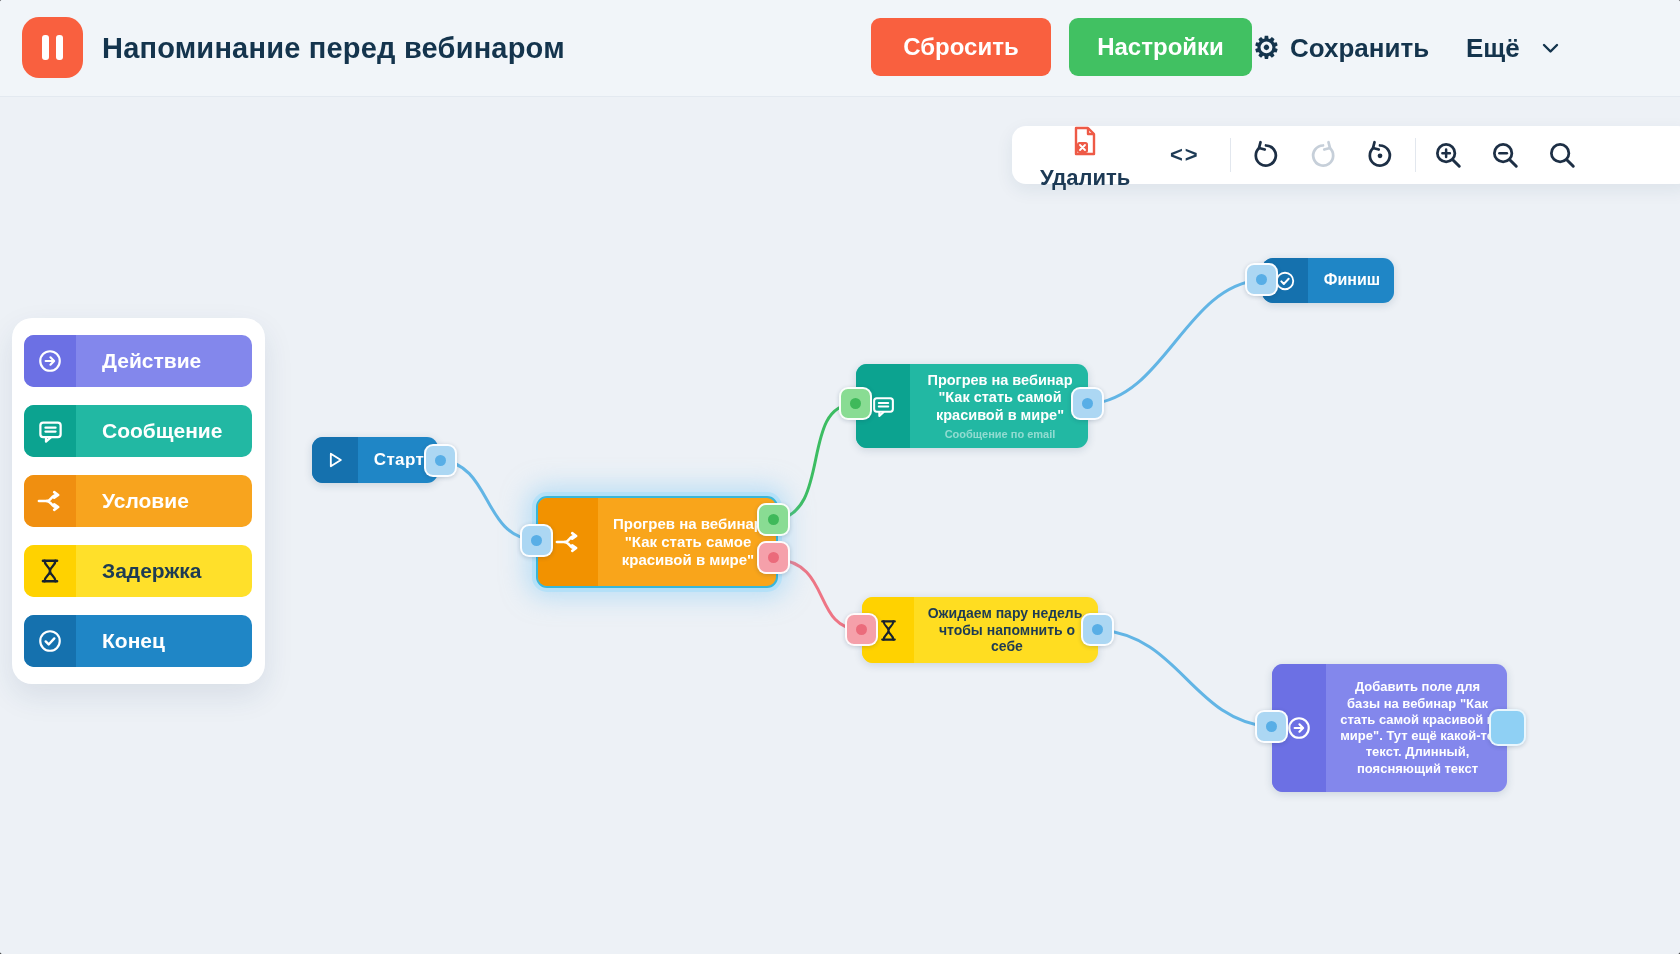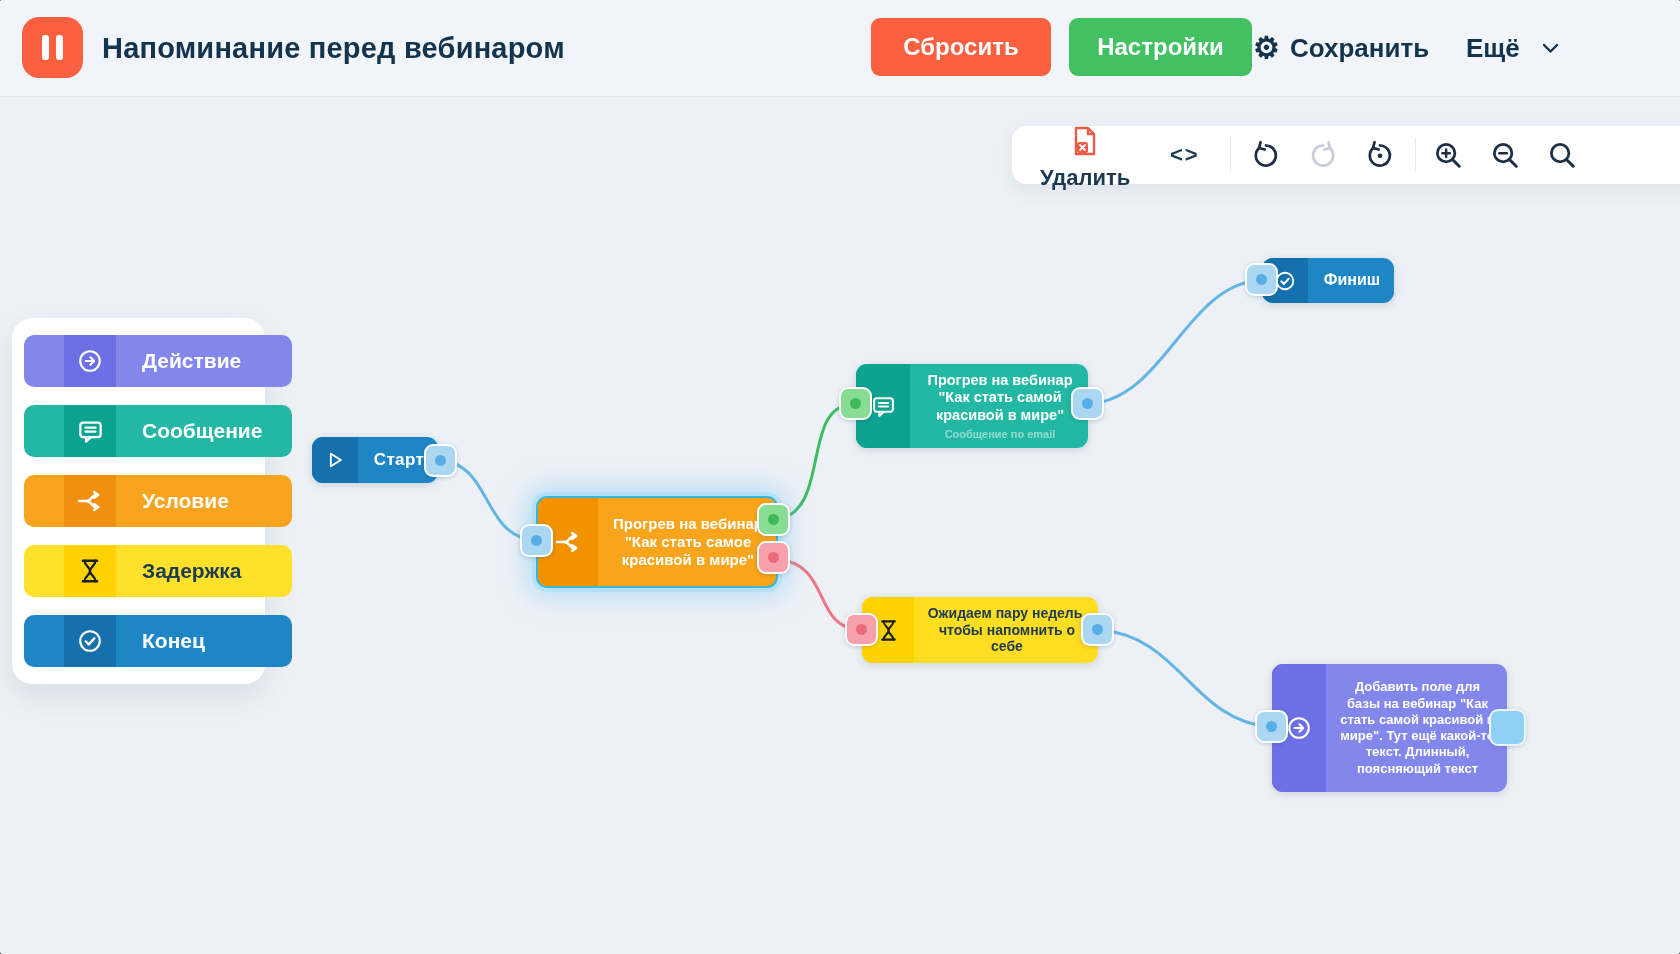--- a/index.html
+++ b/index.html
@@ -28,21 +28,21 @@
   .tb-item{position:absolute;top:0;height:58px;display:flex;align-items:center;cursor:pointer;background:none;border:none;padding:0;
     font-family:"Liberation Sans",sans-serif;}
   .tb-delete{left:28px;gap:9px;font-size:22px;font-weight:700;color:#1d3a55;flex-direction:column;}
   .tb-code{left:158px;font-size:22px;font-weight:700;color:#1d3a55;letter-spacing:2px;}
   .tb-div{position:absolute;top:12px;width:1px;height:34px;background:#e2e7ee;}
   .tb-icon{justify-content:center;width:44px;}
   .disabled{cursor:default;}
   
   .palette{position:absolute;left:12px;top:318px;width:253px;height:366px;background:#fff;border-radius:20px;
     box-shadow:0 12px 30px rgba(30,60,95,.10);}
-  .pal-item{position:absolute;left:12px;width:228px;height:52px;border-radius:10px;display:flex;overflow:hidden;cursor:grab;padding-left:40px;}
+  .pal-item{position:absolute;left:12px;width:228px;height:52px;border-radius:10px;display:flex;overflow:hidden;cursor:grab;}
   .pal-ico{width:52px;display:flex;align-items:center;justify-content:center;flex:none;}
   .pal-label{flex:1;display:flex;align-items:center;padding-left:26px;font-size:21px;font-weight:700;color:#fff;}
   .pal-action{top:17px;background:#8387EC;}   .pal-action .pal-ico{background:#6C70E4;}
   .pal-message{top:87px;background:#22B8A3;}  .pal-message .pal-ico{background:#0CA390;}
   .pal-condition{top:157px;background:#F8A41E;}.pal-condition .pal-ico{background:#F08F10;}
   .pal-delay{top:227px;background:#FFE02A;}   .pal-delay .pal-ico{background:#FFD200;} .pal-delay .pal-label{color:#1d3b53;}
   .pal-end{top:297px;background:#1F86C6;}     .pal-end .pal-ico{background:#1571AE;}
   
   .node{position:absolute;border-radius:11px;display:flex;overflow:hidden;box-shadow:0 2px 8px rgba(25,60,95,.16);cursor:grab;z-index:2;}
   .node .ico{display:flex;align-items:center;justify-content:center;flex:none;}

